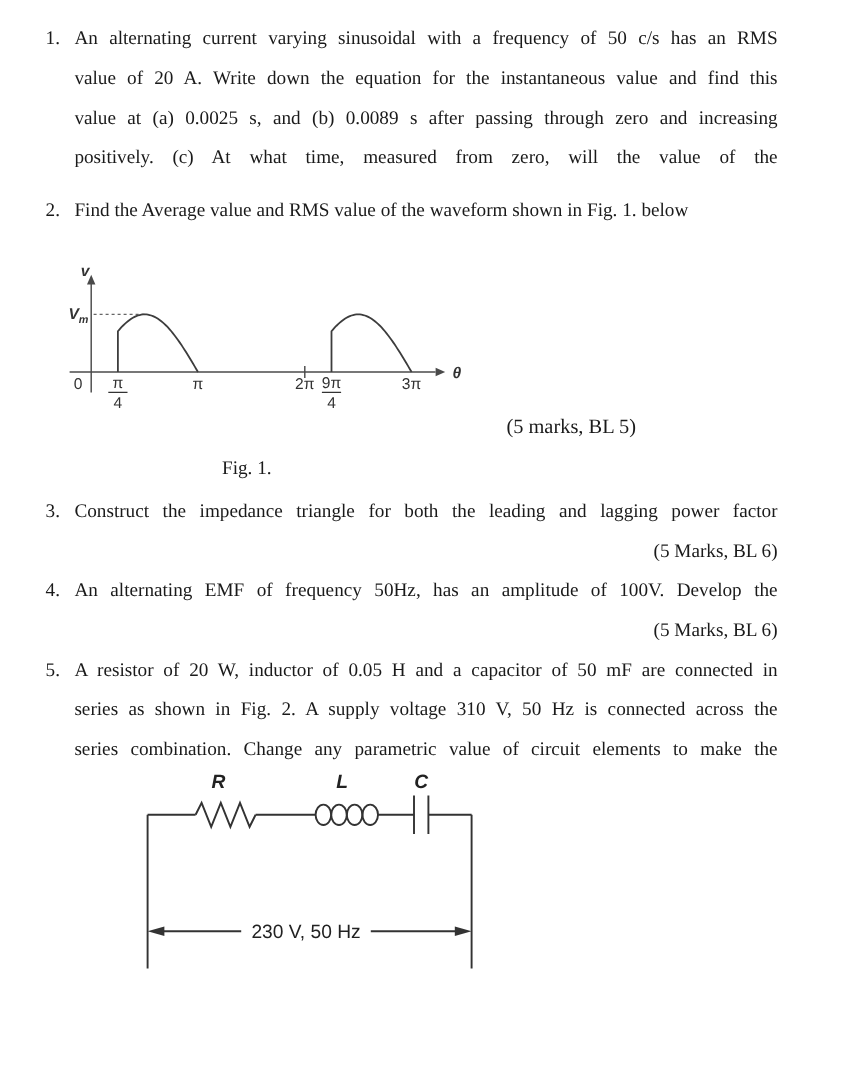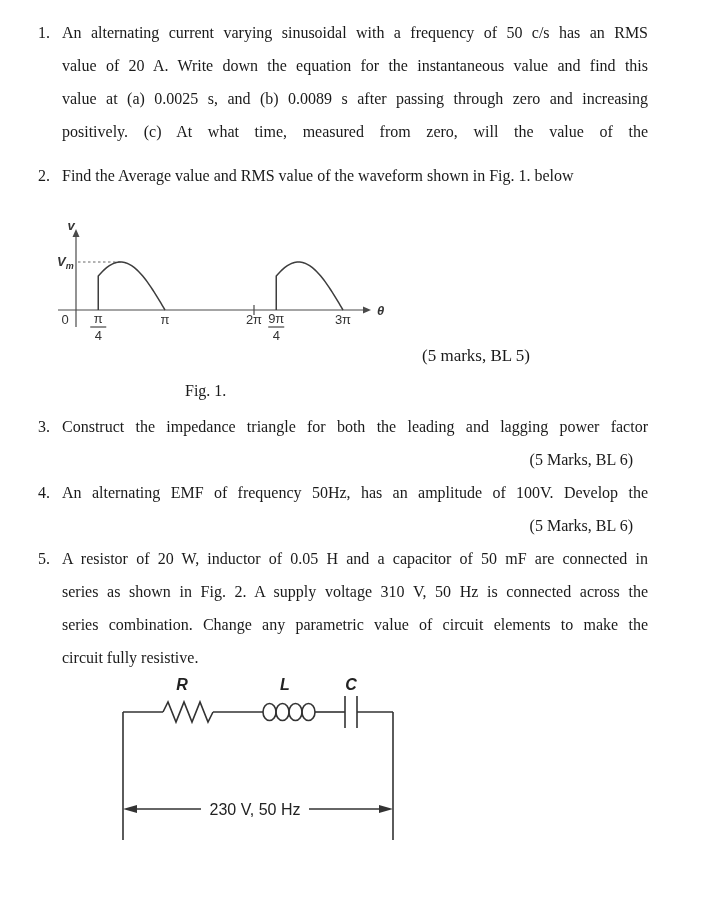--- a/index.html
+++ b/index.html
@@ -32,21 +32,21 @@
     white-space:normal;
     overflow:hidden;
   }
   .lastline{
     display:flex;
     text-align:left;
     text-align-last:left;
   }
   .marks{margin-left:auto;white-space:nowrap;}
   .marks.inset-65{margin-right:65px;}
-  .marks.inset-15{margin-right:15px;}
+  .marks.inset-15{}
   .mt-q1{margin-top:16px;}
   .mt-q2{margin-top:11px;}
   .mt-fig1{margin-top:27px;}
   .mt-q3{margin-top:38px;}
   .fig1-wrap{
     margin-left:48px;
     width:560px;
   }
   .fig1-svg-holder{margin-left:7px;width:360px;height:125px;}
   .fig1-caption-row{
@@ -146,23 +146,20 @@
       </div>
     </div>
   </div>
 
   <div class="question">
     <span class="qnum">5.</span>
     <div class="qbody">
       <div class="qline">A resistor of 20 W, inductor of 0.05 H and a capacitor of 50 mF are connected in</div>
       <div class="qline">series as shown in Fig. 2. A supply voltage 310 V, 50 Hz is connected across the</div>
       <div class="qline">series combination. Change any parametric value of circuit elements to make the</div>
-      <div class="qline lastline">
-        <span>circuit fully resistive.</span>
-      </div>
     </div>
   </div>
 
   <div class="fig2-wrap">
     <svg width="295" height="172" viewBox="0 0 295 172">
       <g stroke="#333" stroke-width="1.6" fill="none">
 
         <path d="M8,38 H48"></path>
 
         <path d="M48,38 l5,-10 l8,20 l8,-20 l8,20 l8,-20 l8,20 l5,-10"></path>

